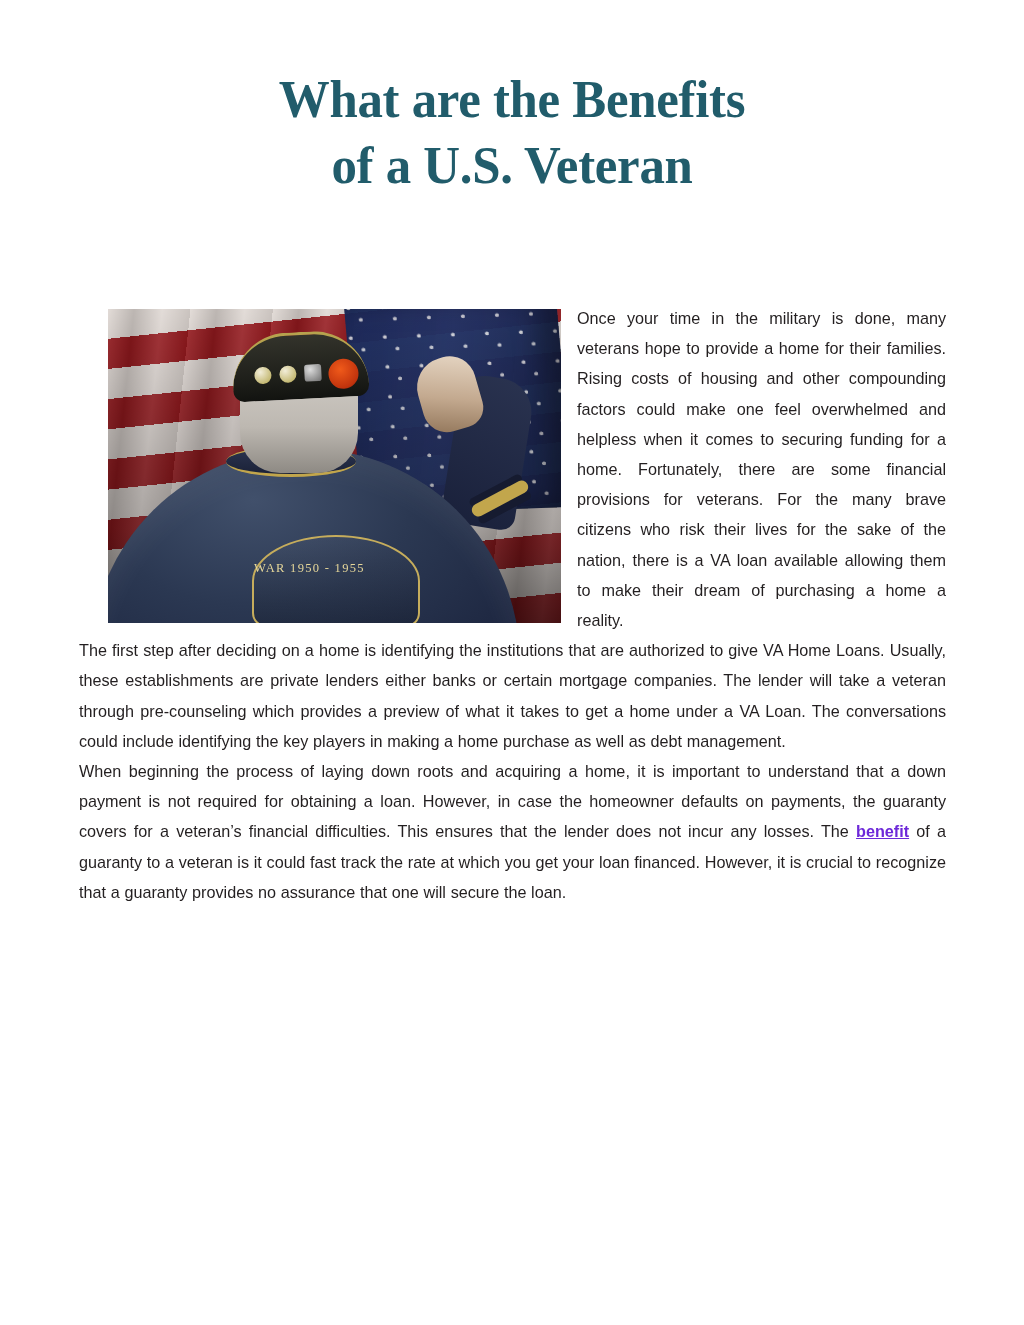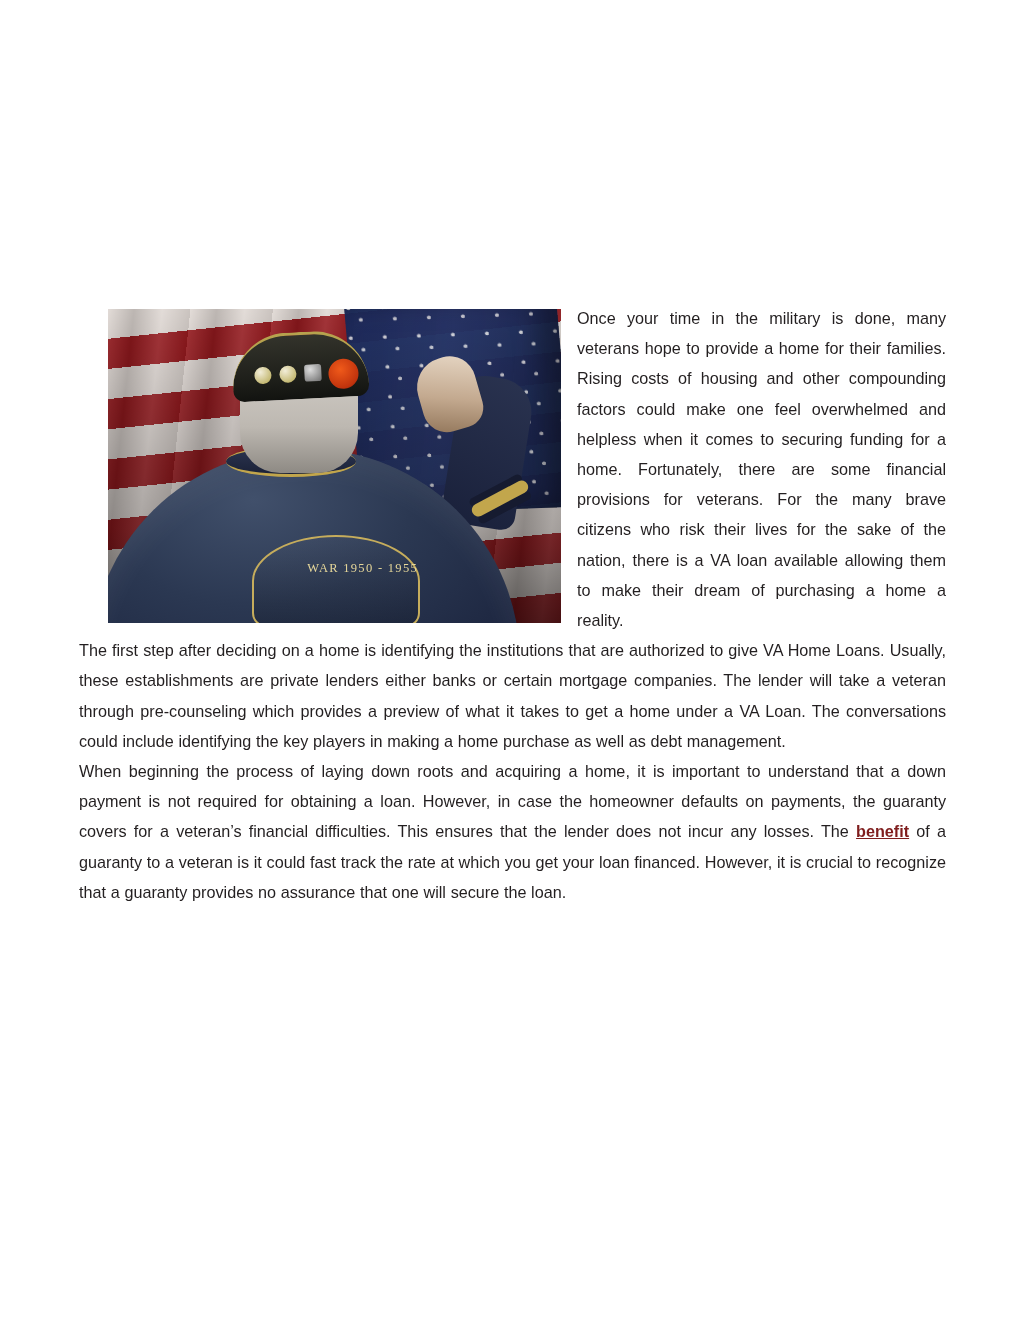--- a/index.html
+++ b/index.html
@@ -205,50 +205,54 @@
     left: 144px;
     bottom: -4px;
     width: 168px;
     height: 92px;
     border: 2px solid #c6ad5c;
     border-radius: 50% 50% 14px 14px;
     color: #e6d79a;
     font-family: "Liberation Serif", serif;
     font-size: 12.5px;
     letter-spacing: 1.3px;
-    text-align: right;
+    text-align: left;
     padding-top: 24px;
     box-sizing: border-box;
     background: linear-gradient(180deg, rgba(255,255,255,0.04), rgba(0,0,0,0.18));
   }
 
   .body-text {
     font-size: 16.2px;
     line-height: 30.2px;
     text-align: justify;
     color: #231f20;
     margin: 0;
     word-spacing: 0.2px;
   }
   .body-text + .body-text { }
 
   .para-intro { text-align: justify; }
 
   a.inline-link {
-    color: #7f1d1d;
+    color: #6d28d9;
     font-weight: bold;
   }
 
   .clearfix::after { content: ""; display: block; clear: both; }
 </style>
 </head>
 <body>
 
 <div class="page">
 
+  <div class="title-block">
+    <div class="title-line">What are the Benefits</div>
+    <div class="title-line">of a U.S. Veteran</div>
+  </div>
 
   <div class="article clearfix">
 
     <div class="figure">
       <div class="flag"></div>
       <div class="canton"></div>
       <div class="flag-shadow"></div>
       <div class="vet">
         <div class="vet-arm"></div>
         <div class="vet-shoulders"></div>

